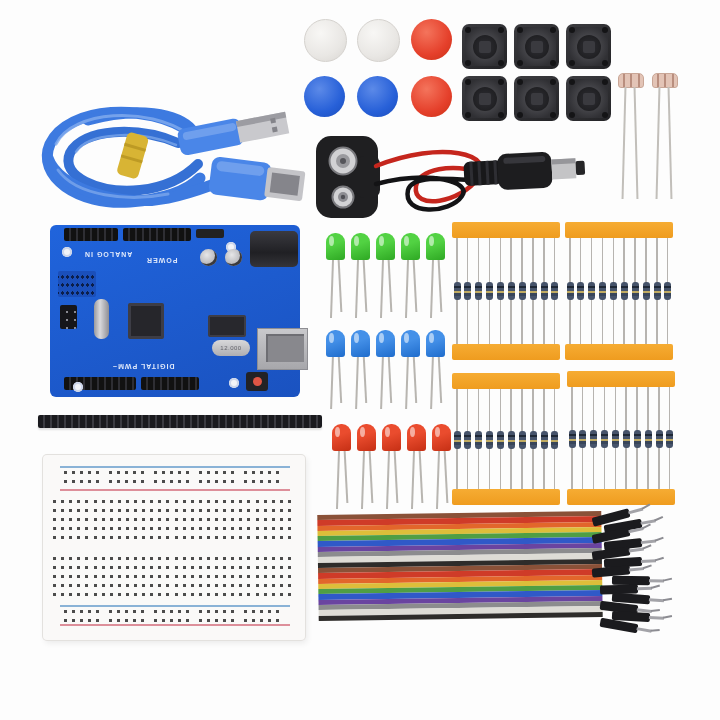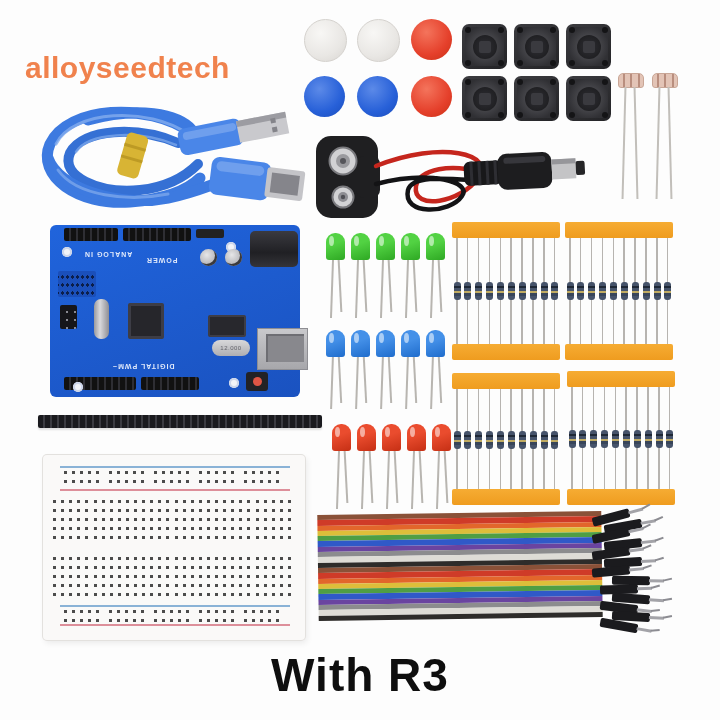--- a/index.html
+++ b/index.html
@@ -107,21 +107,20 @@
   #fan{position:absolute;left:586px;top:505px;width:132px;height:140px;}
   .conn{position:absolute;width:38px;height:8.5px;background:#1b1b1e;border-radius:2px;}
   .conn .pin{position:absolute;left:37px;top:2.5px;width:15px;height:3px;background:#a3a3a8;}
   .conn .tip{position:absolute;left:51px;top:2px;width:9px;height:2px;background:#8c8c92;transform:rotate(-14deg);}
 </style>
 </head>
 <body>
 
 <div id="stage">
 
-  <div id="watermark">alloyseedtech</div>
 
   <div id="caps">
       <div class="cap light" style="left: 304px; top: 19px;"></div>
       <div class="cap light" style="left: 357px; top: 19px;"></div>
       <div class="cap c-red" style="left: 411px; top: 19px;"></div>
       <div class="cap c-blue" style="left: 304px; top: 76px;"></div>
       <div class="cap c-blue" style="left: 357px; top: 76px;"></div>
       <div class="cap c-red" style="left: 411px; top: 76px;"></div>
     </div>
   <div id="tacts">
@@ -644,14 +643,13 @@
       <div class="conn" style="left: 26px; top: 107px; transform: rotate(3deg);">
         <div class="pin"></div>
         <div class="tip"></div>
       </div>
       <div class="conn" style="left: 14px; top: 116px; transform: rotate(10deg);">
         <div class="pin"></div>
         <div class="tip"></div>
       </div>
     </div>
 
-  <div id="caption">With R3</div>
 </div>
 
 </body></html>

